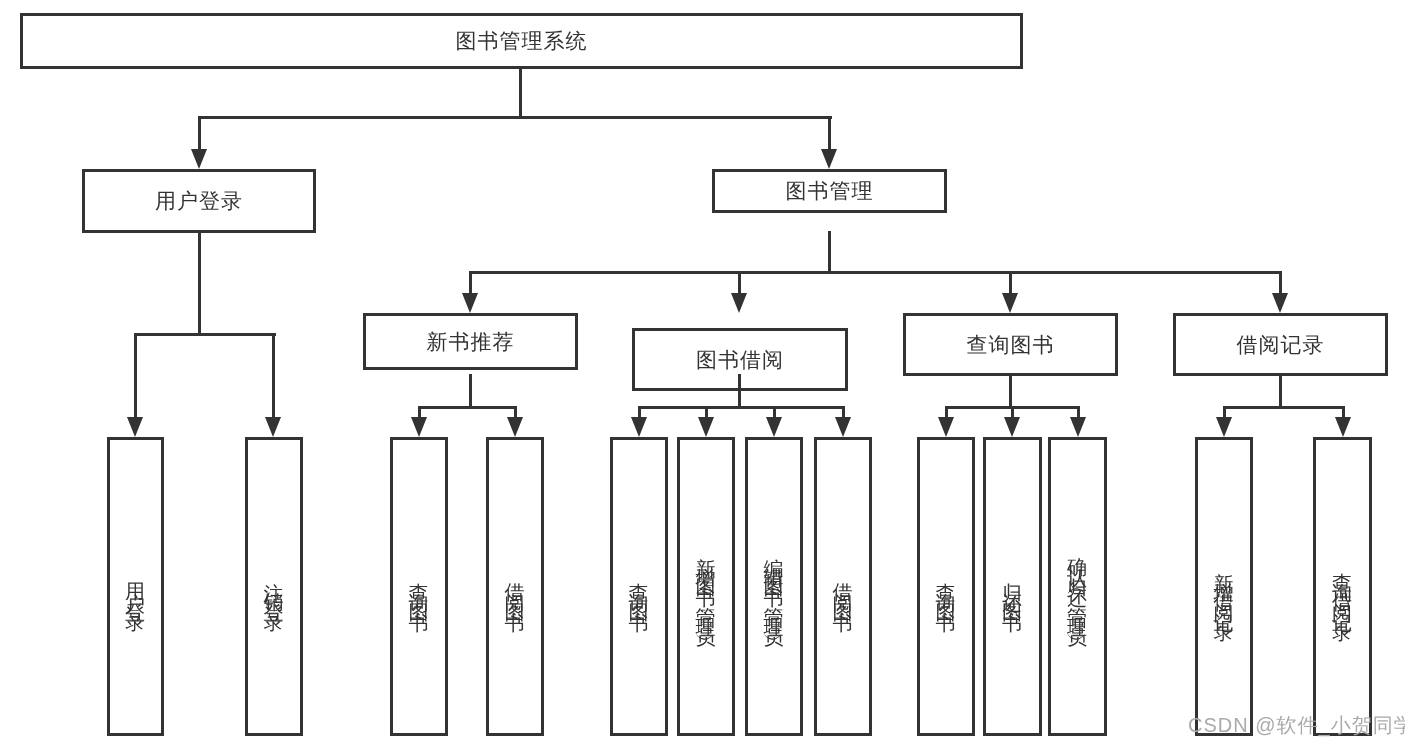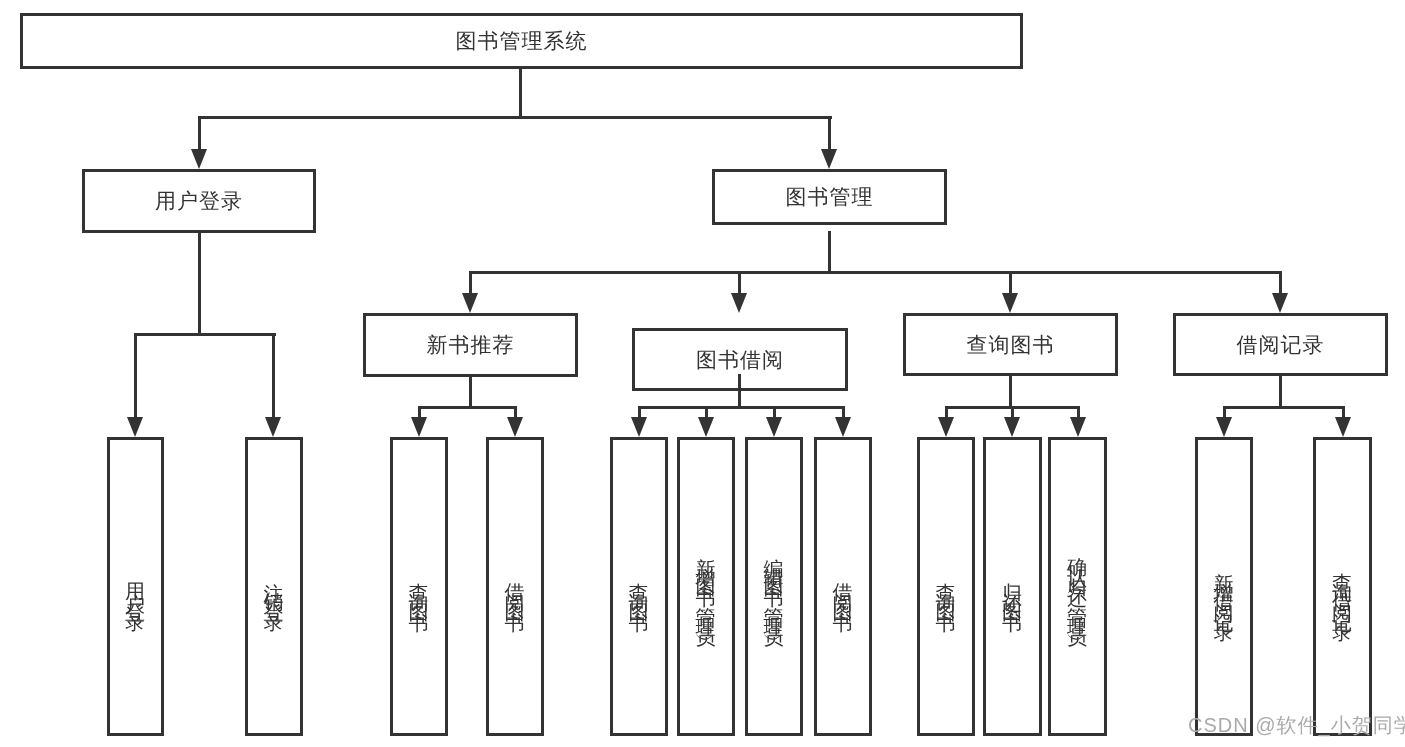--- a/index.html
+++ b/index.html
@@ -63,21 +63,21 @@
   <div class="vline" style="left:519px; top:68px; height:51px;"></div>
   <div class="hline" style="left:198px; top:116px; width:634px;"></div>
   <div class="vline" style="left:198px; top:116px; height:36px;"></div>
   <div class="arrow" style="left:191px; top:149px;"></div>
   <div class="vline" style="left:828px; top:116px; height:36px;"></div>
   <div class="arrow" style="left:821px; top:149px;"></div>
 
   <div class="box hbox" style="left:82px; top:169px; width:234px; height:64px;">
     <span>用户登录</span>
   </div>
-  <div class="box hbox" style="left:712px; top:169px; width:235px; height:56px;">
+  <div class="box hbox" style="left:712px; top:169px; width:235px; height:44px;">
     <span>图书管理</span>
   </div>
 
   <div class="vline" style="left:198px; top:231px; height:105px;"></div>
   <div class="hline" style="left:134px; top:333px; width:142px;"></div>
   <div class="vline" style="left:134px; top:333px; height:86px;"></div>
   <div class="arrow" style="left:127px; top:417px;"></div>
   <div class="vline" style="left:272px; top:333px; height:86px;"></div>
   <div class="arrow" style="left:265px; top:417px;"></div>
 
@@ -85,21 +85,21 @@
   <div class="hline" style="left:469px; top:271px; width:813px;"></div>
   <div class="vline" style="left:469px; top:271px; height:25px;"></div>
   <div class="arrow" style="left:462px; top:293px;"></div>
   <div class="vline" style="left:738px; top:271px; height:25px;"></div>
   <div class="arrow" style="left:731px; top:293px;"></div>
   <div class="vline" style="left:1009px; top:271px; height:25px;"></div>
   <div class="arrow" style="left:1002px; top:293px;"></div>
   <div class="vline" style="left:1279px; top:271px; height:25px;"></div>
   <div class="arrow" style="left:1272px; top:293px;"></div>
 
-  <div class="box hbox" style="left:363px; top:313px; width:215px; height:64px;">
+  <div class="box hbox" style="left:363px; top:313px; width:215px; height:57px;">
     <span>新书推荐</span>
   </div>
   <div class="box hbox" style="left:632px; top:328px; width:216px; height:63px;">
     <span>图书借阅</span>
   </div>
   <div class="box hbox" style="left:903px; top:313px; width:215px; height:63px;">
     <span>查询图书</span>
   </div>
   <div class="box hbox" style="left:1173px; top:313px; width:215px; height:63px;">
     <span>借阅记录</span>

